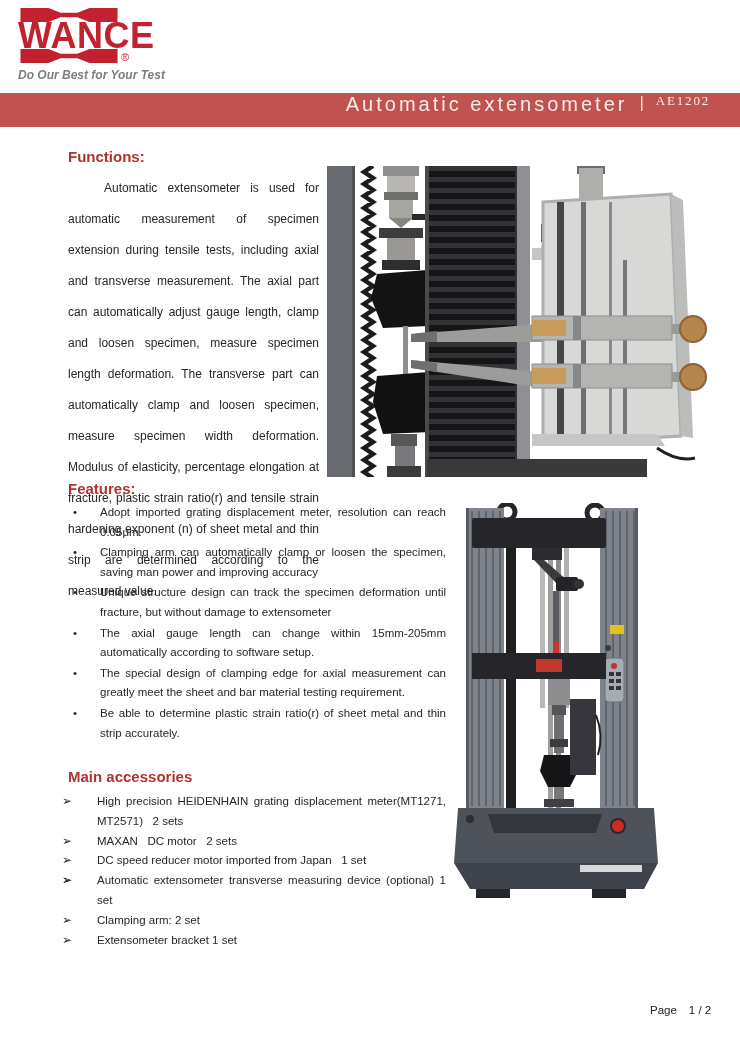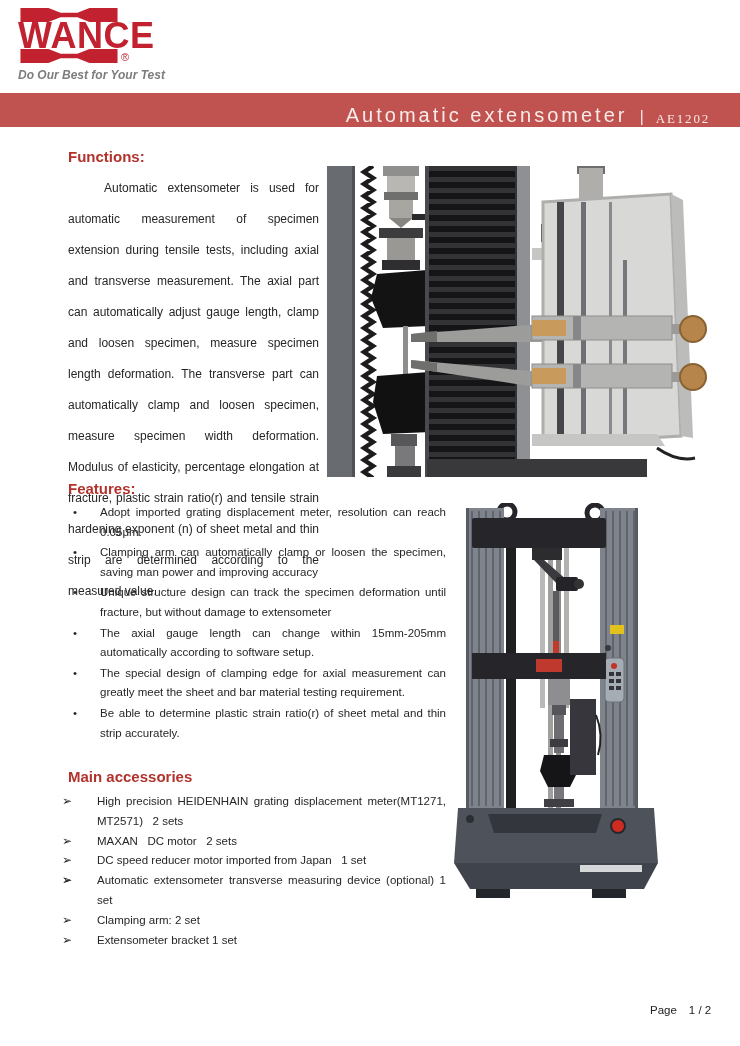--- a/index.html
+++ b/index.html
@@ -15,21 +15,21 @@
   .bone-svg { display:block; width:102px; height:14px; }
   .brand-text { font-size:36px; font-weight:bold; color:var(--logo-red); line-height:27px; letter-spacing:0.5px; }
   .bone-row { display:flex; align-items:flex-end; gap:1px; }
   .reg-mark { color:var(--logo-red); font-size:11px; line-height:11px; }
   .tagline { margin-top:5px; font-size:12px; font-weight:bold; font-style:italic; color:var(--tagline-gray); white-space:nowrap; }
 
   
   #banner {
     position:absolute; left:0; top:93px; width:740px; height:34px;
     background:var(--banner-bg); color:var(--banner-text);
-    display:flex; align-items:flex-end; justify-content:flex-end;
+    display:flex; align-items:flex-start; justify-content:flex-end;
     padding-right:30px; gap:12px;
   }
   .banner-title { font-size:20px; letter-spacing:3px; }
   .banner-sep   { font-size:17px; font-weight:300; opacity:.95; }
   .banner-model { font-size:13px; letter-spacing:1.8px;font-family:Liberation Serif, serif; }
 
   
   .sec-heading { position:absolute; left:68px; font-size:15px; font-weight:bold; color:var(--heading-red); }
   #functions-heading   { top:148px; }
   #features-heading    { top:480px; }

